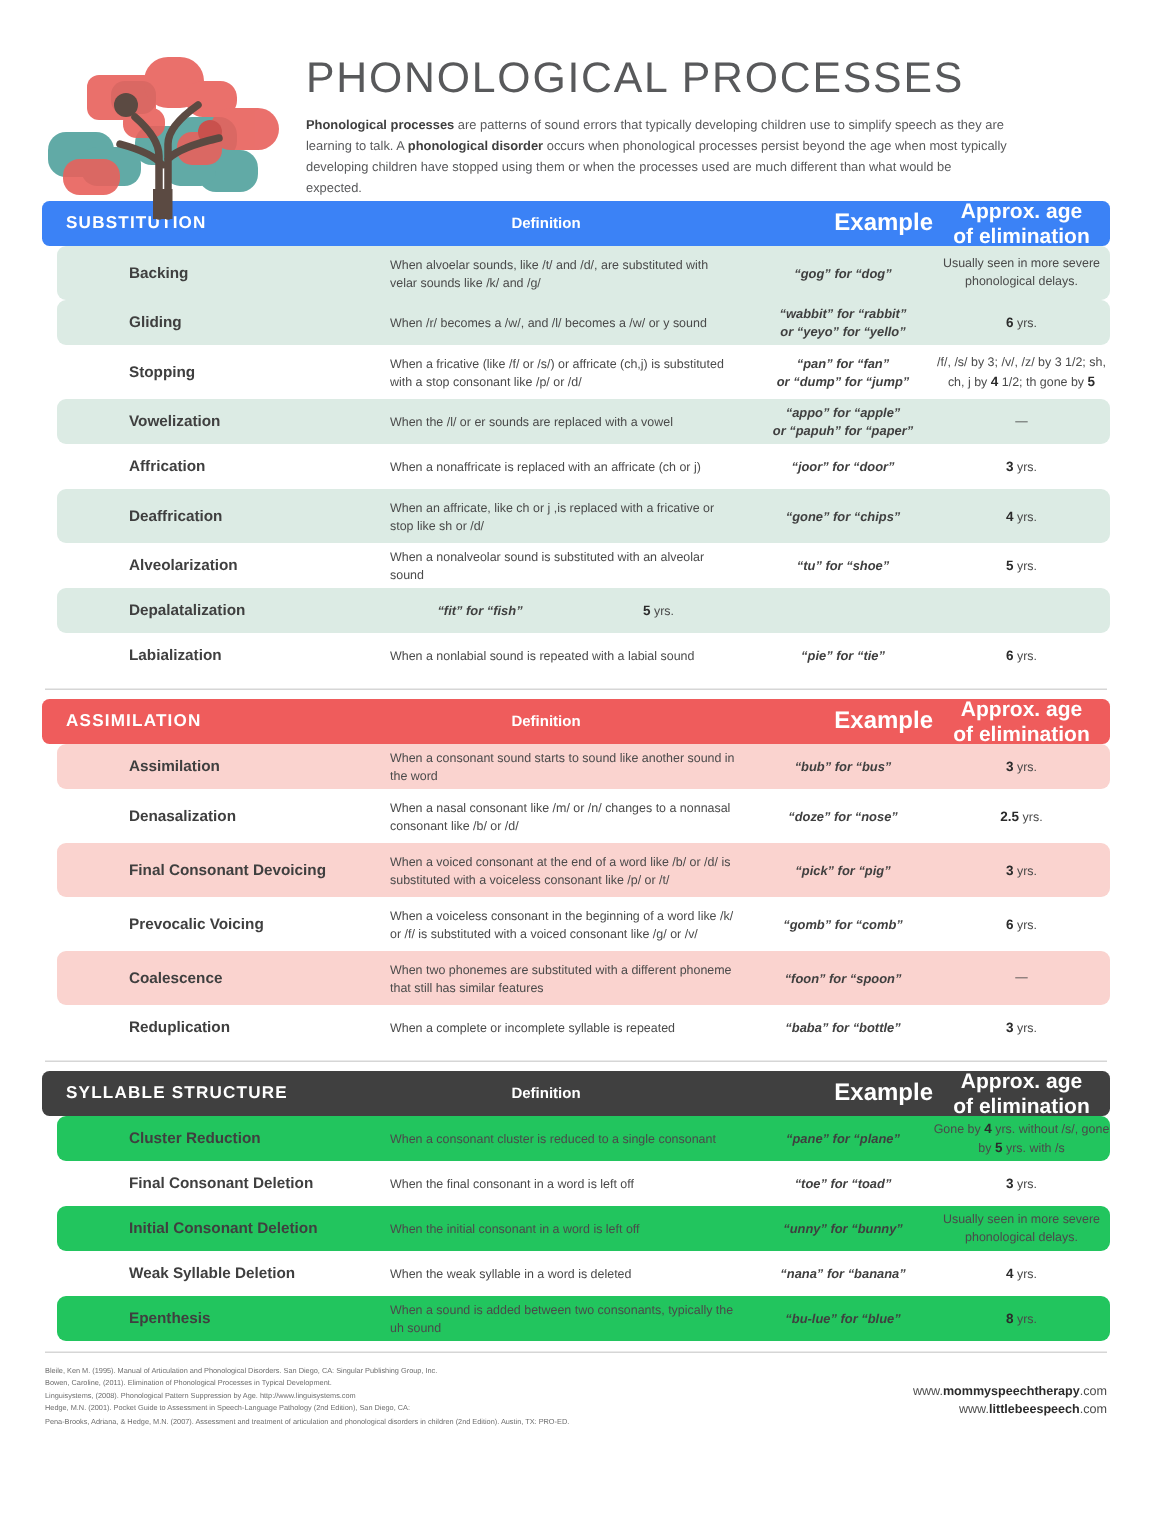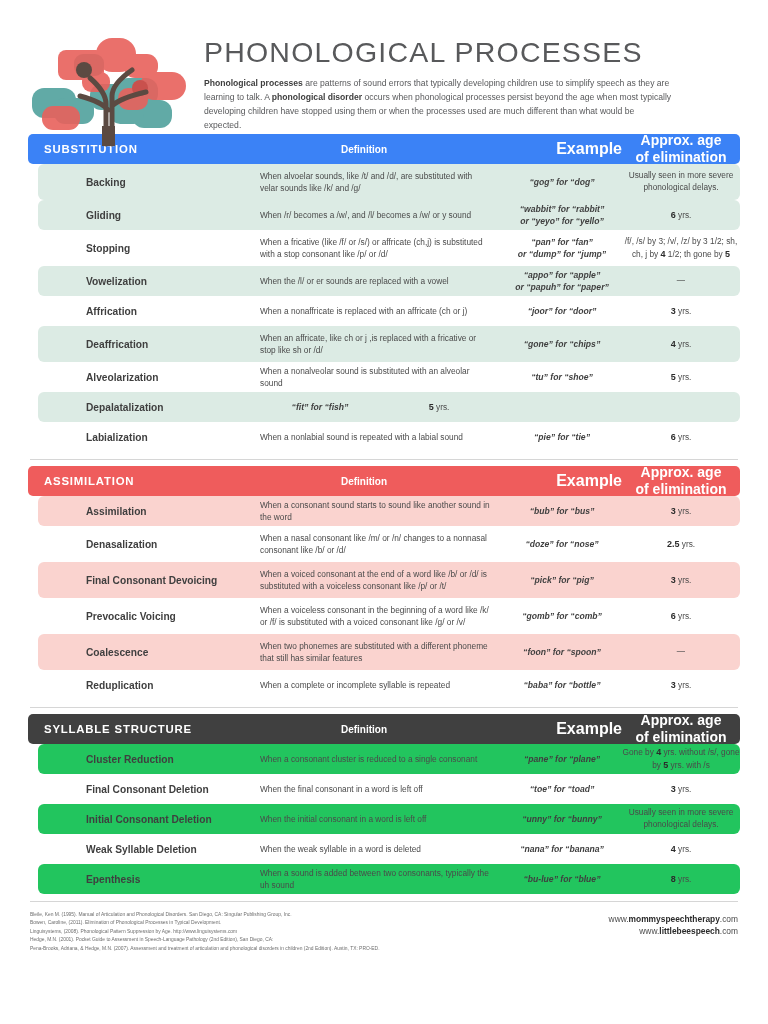--- a/index.html
+++ b/index.html
@@ -69,21 +69,21 @@
   .sub .sec-header { background: #3b82f6; }
   .sub .row.alt    { background: #dcebe4; }
   .asm .sec-header { background: #ef5c5c; }
   .asm .row.alt    { background: #fad3cf; }
   .syl .sec-header { background: #404040; }
   .syl .row.alt    { background: #22c55e; }
 
   .sec-divider { height: 1px; background: #d6d6d6; margin: 7px 2px 0 2px; }
 
   
-  .footer { display: flex; align-items: flex-start; margin-top: 9px; padding: 0 2px; }
+  .footer { display: flex; align-items: center; margin-top: 9px; padding: 0 2px; }
   .refs { flex: 1; }
   .refs div { font-size: 4.9px; line-height: 1.72; color: #6d6d6d; }
   .sites { flex: 0 0 190px; text-align: right; padding-top: 2px; }
   .sites div { font-size: 8.4px; color: #4a4a4a; line-height: 1.45; }
   .sites b { font-weight: bold; color: #2b2b2b; }
 </style>
 </head>
 <body>
 
 <div class="page">

